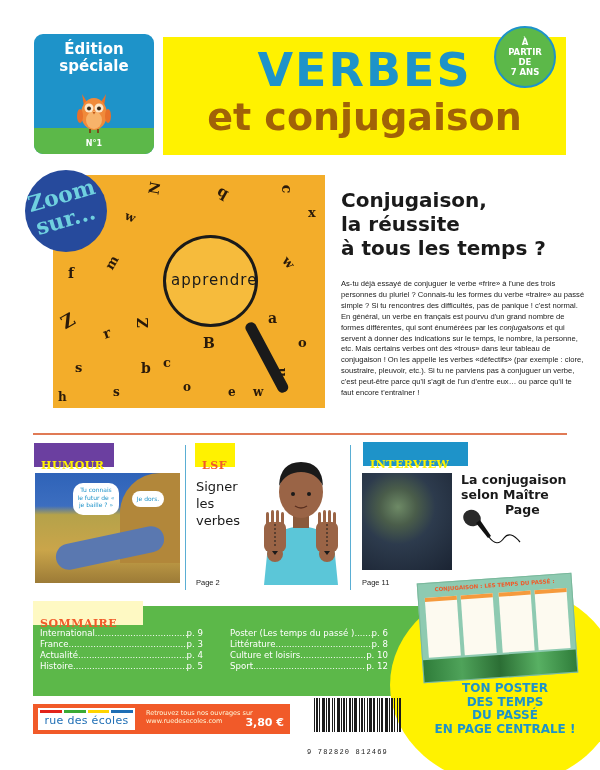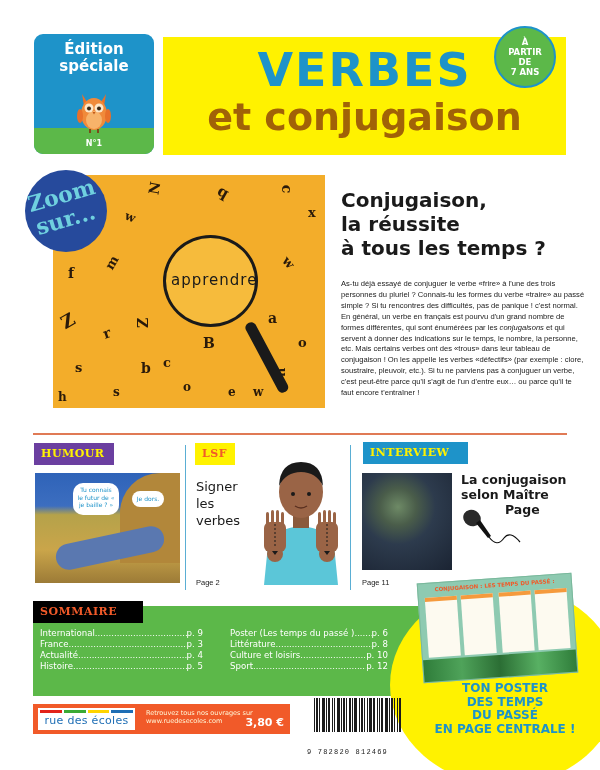--- a/index.html
+++ b/index.html
@@ -81,21 +81,21 @@
   }
   .body-text {
     position: absolute; left: 341px; top: 279px; width: 244px;
     font-size: 7.6px; line-height: 10.9px; color: #1a1a1a; font-family: "Liberation Sans", sans-serif;
   }
 
   .rule { position: absolute; left: 33px; top: 433px; width: 534px; height: 2px; background: #e07a55; }
 
   .tag {
     position: absolute; height: 22px; font-family: "DejaVu Serif", serif; font-weight: bold;
-    font-size: 11px; line-height: 22px; padding: 0 7px; letter-spacing: 0.5px;
+    font-size: 11px; line-height: 22px; padding: 12px 7px; letter-spacing: 0.5px;
   }
   .tag.humour { left: 34px; top: 443px; width: 80px; background: #6b3fa0; color: #fff200; }
   .tag.lsf { left: 195px; top: 443px; width: 40px; background: #fff200; color: #f15a29; }
   .tag.interview { left: 363px; top: 442px; width: 105px; background: #1e93c9; color: #fff200; }
 
   .vline { position: absolute; width: 1px; background: #5aaed4; }
 
   .humour-img {
     position: absolute; left: 35px; top: 473px; width: 145px; height: 110px; overflow: hidden;
     background: linear-gradient(180deg, #2f63b8 0%, #3c6ec0 30%, #b5a24a 38%, #caa54a 70%, #9c7b37 100%);
@@ -124,21 +124,21 @@
   .interview-title {
     position: absolute; left: 461px; top: 472px; width: 120px; font-size: 12.5px; line-height: 15px;
     font-weight: bold; color: #1a1a1a; font-family: "DejaVu Sans", sans-serif;
   }
   .mic { position: absolute; left: 462px; top: 508px; width: 60px; height: 45px; }
 
   
   .sommaire-box {
     position: absolute; left: 33px; top: 606px; width: 420px; height: 90px; background: #5cb849;
   }
-  .tag.sommaire { left: 33px; top: 601px; width: 110px; background: #000000; color: #f15a29; }
+  .tag.sommaire { left: 33px; top: 601px; width: 110px; background: #fef9c3; color: #f15a29; }
   .toc {
     position: absolute; font-size: 8.6px; line-height: 11px; color: #fff;
     font-family: "DejaVu Sans", sans-serif;
   }
   .toc .row { display: flex; white-space: nowrap; overflow: hidden; }
   .toc .row .lbl { flex: 0 0 auto; }
   .toc .row .dots { flex: 1 1 auto; overflow: hidden; }
   .toc .row .dots::after { content: "................................................................................."; }
   .toc .row .pg { flex: 0 0 auto; }
   .toc.c1 { left: 40px; top: 628px; width: 163px; }

